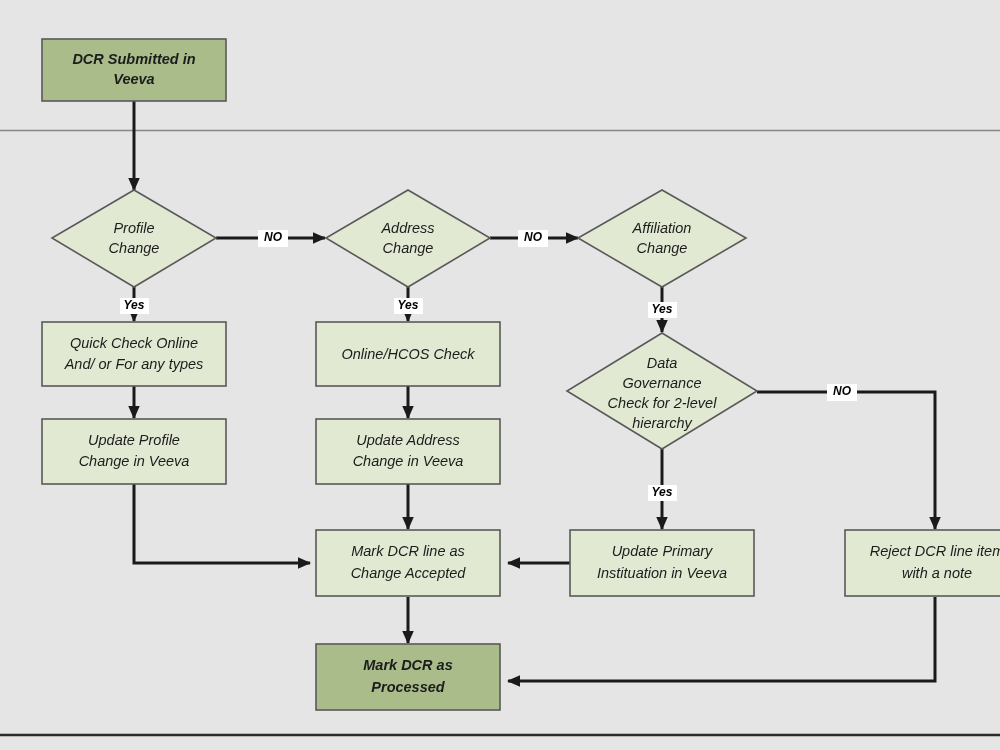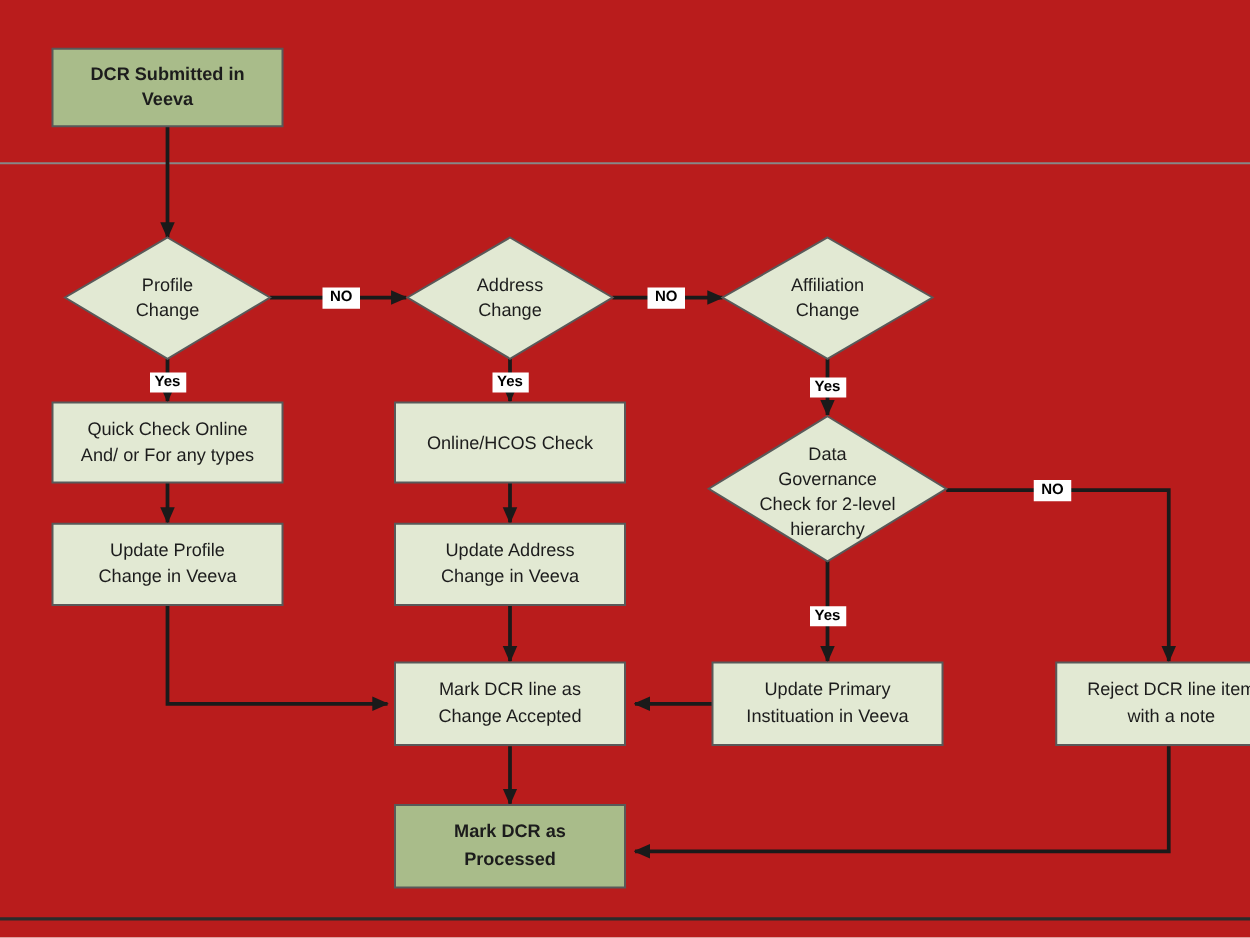--- a/index.html
+++ b/index.html
@@ -8,22 +8,23 @@
     padding: 0;
     background: #ffffff;
   }
   body {
     font-family: "Liberation Sans", sans-serif;
   }
   #canvas {
     position: relative;
     width: 1000px;
     height: 750px;
-    background: #b91c1c;
+    background: #e5e5e5;
     overflow: hidden;
+    font-style: italic;
   }
   #flow-svg {
     position: absolute;
     top: 0;
     left: 0;
     width: 1000px;
     height: 750px;
   }
   .node-label {
     font-family: "Liberation Sans", sans-serif;

